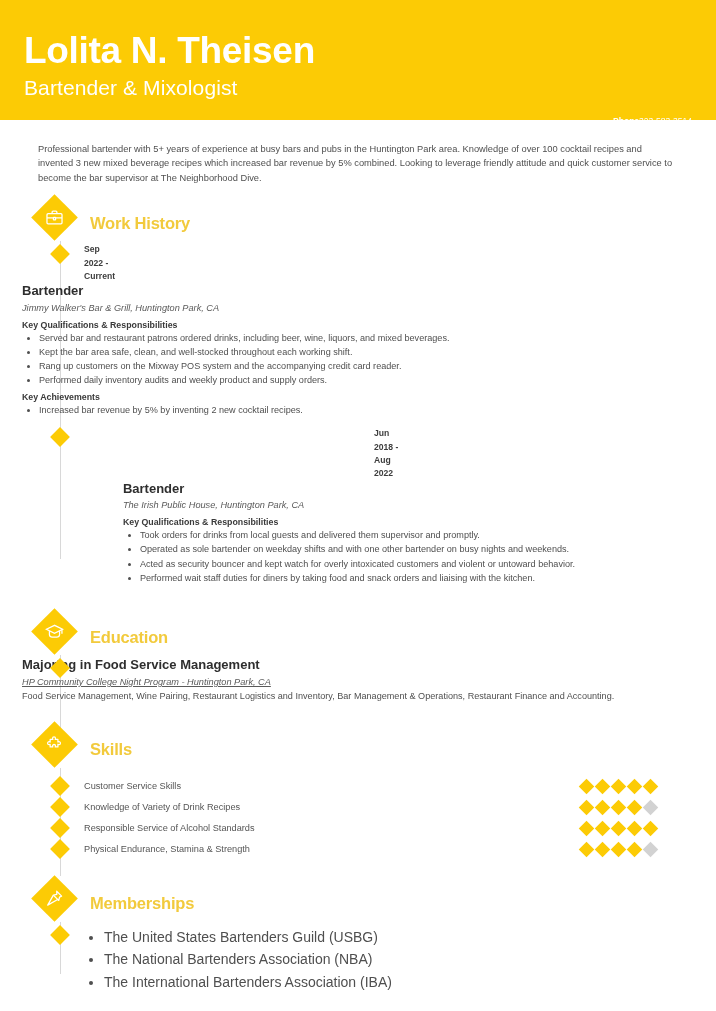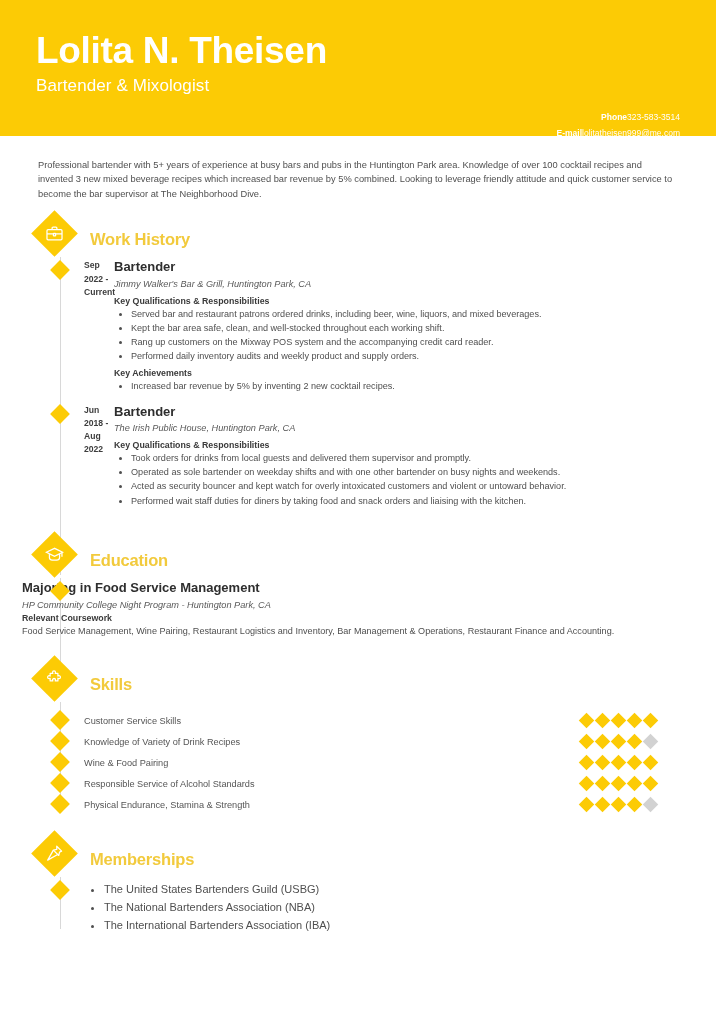--- a/index.html
+++ b/index.html
@@ -12,36 +12,36 @@
     height: 1011px;
     font-family: "Liberation Sans", sans-serif;
     color: #4a4a4a;
     position: relative;
     overflow: hidden;
   }
 
   
   .header {
     background: #fccb05;
-    height: 136px;
-    padding: 0 36px;
+    height: 120px;
+    padding: 0 24px;
     box-sizing: border-box;
     position: relative;
   }
   .name {
     color: #ffffff;
     font-size: 37px;
     font-weight: bold;
     letter-spacing: -0.3px;
     padding-top: 32px;
     line-height: 1.05;
   }
   .job-title {
     color: #ffffff;
-    font-size: 17px;
+    font-size: 21px;
     font-weight: normal;
     margin-top: 5px;
     letter-spacing: 0.1px;
   }
   .contact-list {
     margin-top: 16px;
   }
   .contact-row {
     font-size: 8.5px;
     color: #ffffff;
@@ -124,20 +124,21 @@
 
   
   .entries {
     position: relative;
     padding-left: 0;
   }
   .entry {
     position: relative;
     display: flex;
     margin-bottom: 4px;
+    flex-direction: column;
   }
   .entry-date {
     width: 92px;
     min-width: 92px;
     font-size: 8.6px;
     font-weight: bold;
     color: #3d3d3d;
     line-height: 1.55;
     padding-left: 62px;
     box-sizing: border-box;
@@ -213,21 +214,21 @@
     background: #d2d2d2;
   }
 
   
   ul.memberships {
     margin: 0;
     padding-left: 82px;
     list-style: disc;
   }
   ul.memberships li {
-    font-size: 11px;
+    font-size: 14px;
     line-height: 1.62;
     color: #4f4f4f;
   }
 </style>
 </head>
 <body>
 
 <div class="header">
   <div class="name">Lolita N. Theisen</div>
   <div class="job-title">Bartender &amp; Mixologist</div>
@@ -274,21 +275,21 @@
             <li>Rang up customers on the Mixway POS system and the accompanying credit card reader.</li>
             <li>Performed daily inventory audits and weekly product and supply orders.</li>
           </ul>
           <div class="entry-subhead">Key Achievements</div>
           <ul class="bullets">
             <li>Increased bar revenue by 5% by inventing 2 new cocktail recipes.</li>
           </ul>
         </div>
       </div>
 
-      <div class="entry" style="margin-top:6px;">
+      <div class="entry" style="margin-top:6px;align-items:center;">
         <div class="diamond-small" style="top:3px;"></div>
         <div class="entry-date">Jun 2018 - Aug 2022</div>
         <div class="entry-main">
           <div class="entry-title">Bartender</div>
           <div class="entry-org">The Irish Public House, Huntington Park, CA</div>
           <div class="entry-subhead">Key Qualifications &amp; Responsibilities</div>
           <ul class="bullets">
             <li>Took orders for drinks from local guests and delivered them supervisor and promptly.</li>
             <li>Operated as sole bartender on weekday shifts and with one other bartender on busy nights and weekends.</li>
             <li>Acted as security bouncer and kept watch for overly intoxicated customers and violent or untoward behavior.</li>
@@ -310,22 +311,21 @@
         </svg>
       </div>
       <div class="section-title">Education</div>
     </div>
 
     <div class="entries">
       <div class="entry" style="margin-top:-4px;">
         <div class="diamond-small" style="top:4px;"></div>
         <div class="entry-main">
           <div class="entry-title">Majoring in Food Service Management</div>
-          <div class="entry-org" style="margin-bottom:3px;">HP Community College Night Program - Huntington Park, CA</div>
-          <div class="entry-subhead">Relevant Coursework</div>
+          <div class="entry-org" style="margin-bottom:3px;text-decoration:underline;">HP Community College Night Program - Huntington Park, CA</div>
           <div class="edu-para">Food Service Management, Wine Pairing, Restaurant Logistics and Inventory, Bar Management &amp; Operations, Restaurant Finance and Accounting.</div>
         </div>
       </div>
     </div>
   </div>
 
   <div class="section" style="margin-top:22px;">
     <div class="timeline-line" style="top:42px;height:108px;"></div>
     <div class="section-head">
       <div class="diamond-big">
@@ -350,31 +350,20 @@
       </div>
       <div class="skill-row">
         <div class="diamond-small" style="top:3px;"></div>
         <div class="skill-name">Knowledge of Variety of Drink Recipes</div>
         <div class="skill-rating">
           <span class="rate-dia"></span>
           <span class="rate-dia"></span>
           <span class="rate-dia"></span>
           <span class="rate-dia"></span>
           <span class="rate-dia off"></span>
-        </div>
-      </div>
-      <div class="skill-row">
-        <div class="diamond-small" style="top:3px;"></div>
-        <div class="skill-name">Wine &amp; Food Pairing</div>
-        <div class="skill-rating">
-          <span class="rate-dia"></span>
-          <span class="rate-dia"></span>
-          <span class="rate-dia"></span>
-          <span class="rate-dia"></span>
-          <span class="rate-dia"></span>
         </div>
       </div>
       <div class="skill-row">
         <div class="diamond-small" style="top:3px;"></div>
         <div class="skill-name">Responsible Service of Alcohol Standards</div>
         <div class="skill-rating">
           <span class="rate-dia"></span>
           <span class="rate-dia"></span>
           <span class="rate-dia"></span>
           <span class="rate-dia"></span>

